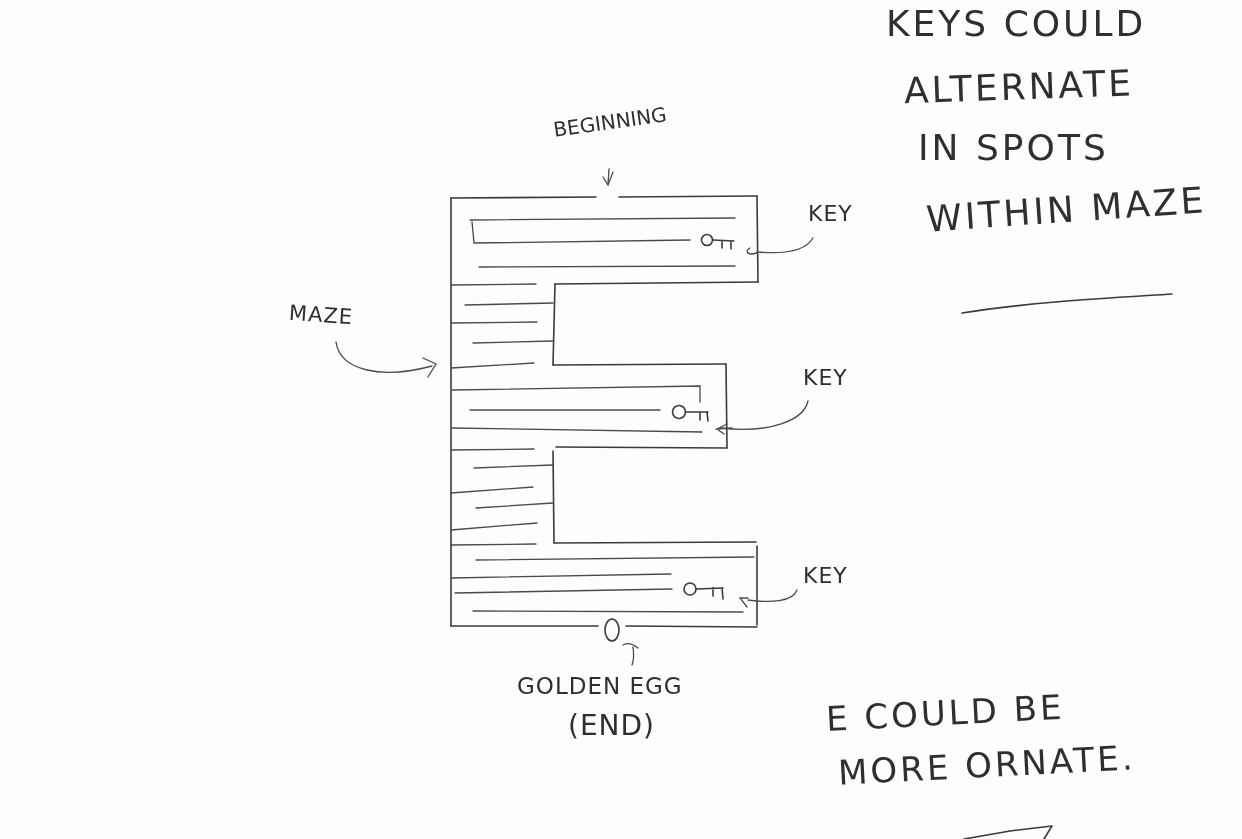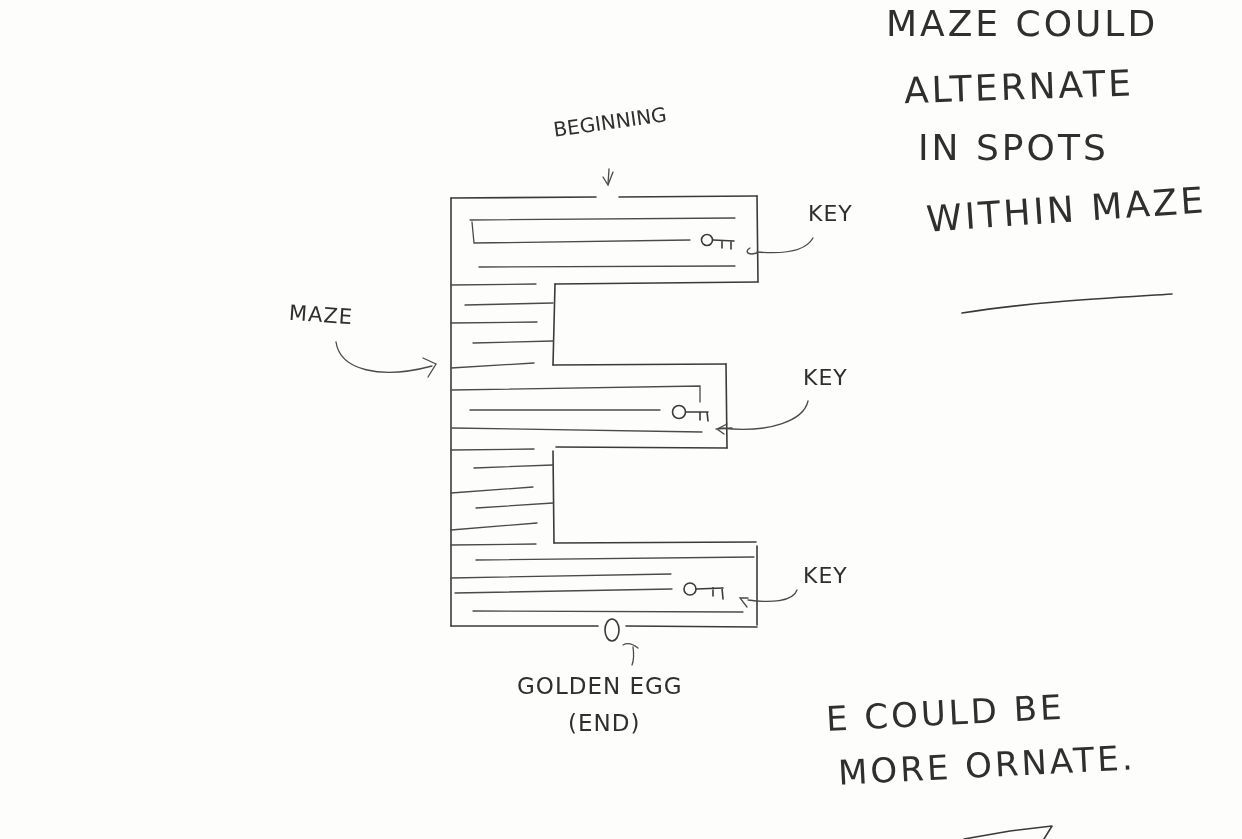--- a/index.html
+++ b/index.html
@@ -48,21 +48,21 @@
       font-weight: normal;
       white-space: nowrap;
       line-height: 1;
     }
     .label-beginning { left: 553px; top: 112px; font-size: 20px; transform: rotate(-8deg); letter-spacing: 0px; }
     .label-maze { left: 289px; top: 305px; font-size: 21px; transform: rotate(4deg); letter-spacing: 1px; }
     .label-key1 { left: 808px; top: 203px; font-size: 22px; letter-spacing: 1px; }
     .label-key2 { left: 803px; top: 367px; font-size: 22px; letter-spacing: 1px; }
     .label-key3 { left: 803px; top: 565px; font-size: 22px; letter-spacing: 1px; }
     .label-egg { left: 517px; top: 675px; font-size: 23px; letter-spacing: 1px; }
-    .label-end { left: 568px; top: 712px; font-size: 23px; letter-spacing: 1px; }
+    .label-end { left: 568px; top: 712px; font-size: 28px; letter-spacing: 1px; }
     .note-block { position: absolute; }
     .note-keys { left: 886px; top: 6px; }
     .note-keys .line {
       display: block;
       font-size: 36px;
       letter-spacing: 3px;
       color: #2f2f2f;
       font-family: "DejaVu Sans", sans-serif;
       margin-bottom: 26px;
       line-height: 1;
@@ -208,21 +208,21 @@
   <div class="hand label-maze">MAZE</div>
 
   <div class="hand label-key1">KEY</div>
   <div class="hand label-key2">KEY</div>
   <div class="hand label-key3">KEY</div>
 
   <div class="hand label-egg">GOLDEN EGG</div>
   <div class="hand label-end">(END)</div>
 
   <div class="note-block note-keys">
-    <span class="line">MAZE COULD</span>
+    <span class="line">KEYS COULD</span>
     <span class="line">ALTERNATE</span>
     <span class="line">IN SPOTS</span>
     <span class="line">WITHIN MAZE</span>
   </div>
 
   <div class="note-block note-ornate">
     <span class="line">E COULD BE</span>
     <span class="line">MORE ORNATE.</span>
   </div>
 

